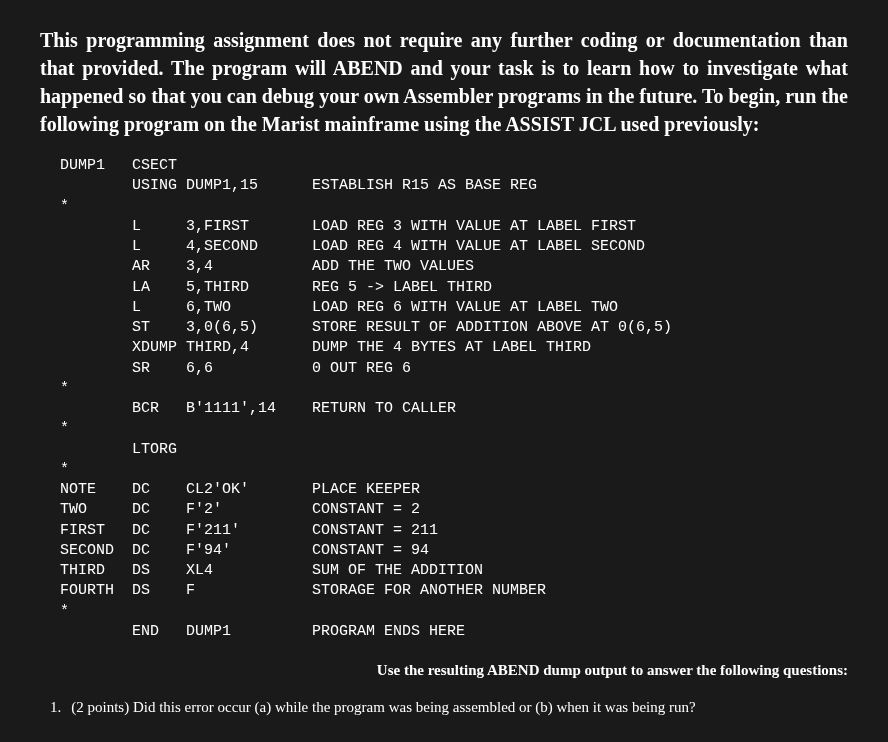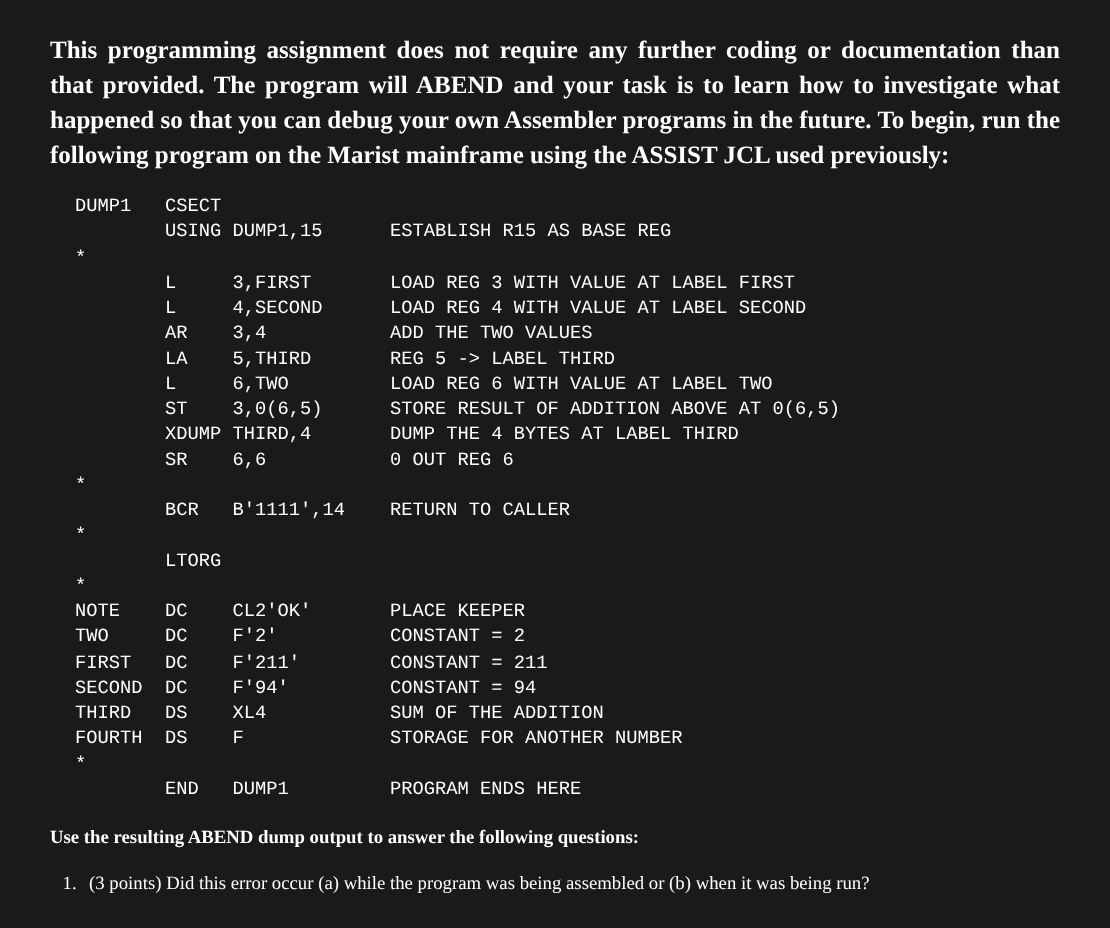--- a/index.html
+++ b/index.html
@@ -50,20 +50,21 @@
       vertical-align: top;
     }
     .col-comment {
       display: inline-block;
       vertical-align: top;
     }
     .outro-text {
       font-weight: bold;
       font-size: 15px;
       margin-bottom: 18px;
+      text-align: right;
     }
     .question-list {
       list-style: none;
       font-size: 15px;
       line-height: 1.4;
     }
     .question-item {
       padding-left: 28px;
       text-indent: -18px;
       margin-left: 0px;
@@ -75,14 +76,14 @@
 </head>
 <body>
 
 <p class="intro-text">This programming assignment does not require any further coding or documentation than that provided. The program will ABEND and your task is to learn how to investigate what happened so that you can debug your own Assembler programs in the future. To begin, run the following program on the Marist mainframe using the ASSIST JCL used previously:</p>
 
 <div class="code-block" id="code-container"><div class="code-row"><span class="col-label">DUMP1</span><span class="col-op">CSECT</span><span class="col-operand"></span><span class="col-comment"></span></div><div class="code-row"><span class="col-label"></span><span class="col-op">USING</span><span class="col-operand">DUMP1,15</span><span class="col-comment">ESTABLISH R15 AS BASE REG</span></div><div class="code-row"><span class="col-label">*</span><span class="col-op"></span><span class="col-operand"></span><span class="col-comment"></span></div><div class="code-row"><span class="col-label"></span><span class="col-op">L</span><span class="col-operand">3,FIRST</span><span class="col-comment">LOAD REG 3 WITH VALUE AT LABEL FIRST</span></div><div class="code-row"><span class="col-label"></span><span class="col-op">L</span><span class="col-operand">4,SECOND</span><span class="col-comment">LOAD REG 4 WITH VALUE AT LABEL SECOND</span></div><div class="code-row"><span class="col-label"></span><span class="col-op">AR</span><span class="col-operand">3,4</span><span class="col-comment">ADD THE TWO VALUES</span></div><div class="code-row"><span class="col-label"></span><span class="col-op">LA</span><span class="col-operand">5,THIRD</span><span class="col-comment">REG 5 -&gt; LABEL THIRD</span></div><div class="code-row"><span class="col-label"></span><span class="col-op">L</span><span class="col-operand">6,TWO</span><span class="col-comment">LOAD REG 6 WITH VALUE AT LABEL TWO</span></div><div class="code-row"><span class="col-label"></span><span class="col-op">ST</span><span class="col-operand">3,0(6,5)</span><span class="col-comment">STORE RESULT OF ADDITION ABOVE AT 0(6,5)</span></div><div class="code-row"><span class="col-label"></span><span class="col-op">XDUMP</span><span class="col-operand">THIRD,4</span><span class="col-comment">DUMP THE 4 BYTES AT LABEL THIRD</span></div><div class="code-row"><span class="col-label"></span><span class="col-op">SR</span><span class="col-operand">6,6</span><span class="col-comment">0 OUT REG 6</span></div><div class="code-row"><span class="col-label">*</span><span class="col-op"></span><span class="col-operand"></span><span class="col-comment"></span></div><div class="code-row"><span class="col-label"></span><span class="col-op">BCR</span><span class="col-operand">B'1111',14</span><span class="col-comment">RETURN TO CALLER</span></div><div class="code-row"><span class="col-label">*</span><span class="col-op"></span><span class="col-operand"></span><span class="col-comment"></span></div><div class="code-row"><span class="col-label"></span><span class="col-op">LTORG</span><span class="col-operand"></span><span class="col-comment"></span></div><div class="code-row"><span class="col-label">*</span><span class="col-op"></span><span class="col-operand"></span><span class="col-comment"></span></div><div class="code-row"><span class="col-label">NOTE</span><span class="col-op">DC</span><span class="col-operand">CL2'OK'</span><span class="col-comment">PLACE KEEPER</span></div><div class="code-row"><span class="col-label">TWO</span><span class="col-op">DC</span><span class="col-operand">F'2'</span><span class="col-comment">CONSTANT = 2</span></div><div class="code-row"><span class="col-label">FIRST</span><span class="col-op">DC</span><span class="col-operand">F'211'</span><span class="col-comment">CONSTANT = 211</span></div><div class="code-row"><span class="col-label">SECOND</span><span class="col-op">DC</span><span class="col-operand">F'94'</span><span class="col-comment">CONSTANT = 94</span></div><div class="code-row"><span class="col-label">THIRD</span><span class="col-op">DS</span><span class="col-operand">XL4</span><span class="col-comment">SUM OF THE ADDITION</span></div><div class="code-row"><span class="col-label">FOURTH</span><span class="col-op">DS</span><span class="col-operand">F</span><span class="col-comment">STORAGE FOR ANOTHER NUMBER</span></div><div class="code-row"><span class="col-label">*</span><span class="col-op"></span><span class="col-operand"></span><span class="col-comment"></span></div><div class="code-row"><span class="col-label"></span><span class="col-op">END</span><span class="col-operand">DUMP1</span><span class="col-comment">PROGRAM ENDS HERE</span></div></div>
 
 <p class="outro-text">Use the resulting ABEND dump output to answer the following questions:</p>
 
 <ol class="question-list" id="question-container">
-    <li class="question-item"><span class="q-num">1.</span><span>(3 points) Did this error occur (a) while the program was being assembled or (b) when it was being run?</span></li>
+    <li class="question-item"><span class="q-num">1.</span><span>(2 points) Did this error occur (a) while the program was being assembled or (b) when it was being run?</span></li>
   </ol>
 
 </body></html>

